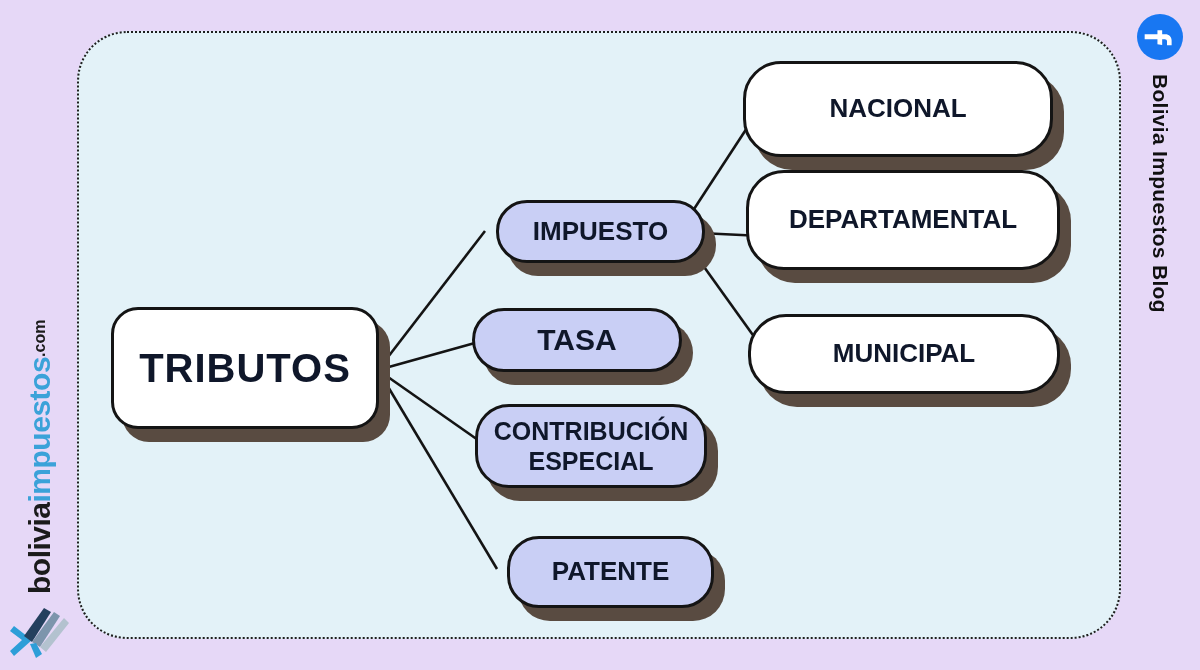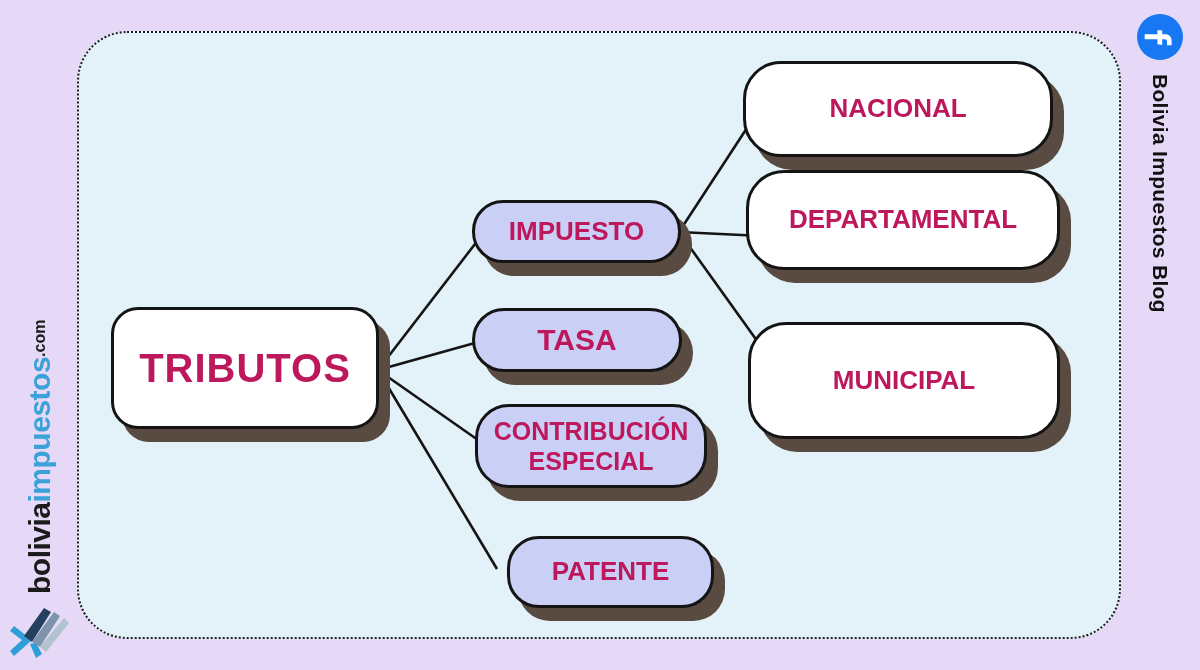--- a/index.html
+++ b/index.html
@@ -15,34 +15,34 @@
     background:#e3f2f8;border:2.5px dotted #1f1f1f;border-radius:50px;
     box-sizing:border-box;
   }
   
   svg.connectors{position:absolute;left:0;top:0;width:1200px;height:670px;}
   svg.connectors line{stroke:#141414;stroke-width:2.6;}
   
   .node{
     position:absolute;display:flex;align-items:center;justify-content:center;
     border:3px solid #141414;box-sizing:border-box;
-    font-weight:700;color:#be185d;text-align:center;
+    font-weight:700;color:#0f172a;text-align:center;
     box-shadow:11px 13px 0 #594b41;
     line-height:1.22;
   }
   .node.white{background:#ffffff;}
   .node.purple{background:#c9cff5;}
   .n-root{left:111px;top:307px;width:268px;height:122px;border-radius:27px;font-size:40px;letter-spacing:1px;}
-  .n-impuesto{left:472px;top:200px;width:209px;height:63px;border-radius:31px;font-size:26px;}
+  .n-impuesto{left:496px;top:200px;width:209px;height:63px;border-radius:31px;font-size:26px;}
   .n-tasa{left:472px;top:308px;width:210px;height:64px;border-radius:32px;font-size:30px;}
   .n-contribucion{left:475px;top:404px;width:232px;height:84px;border-radius:34px;font-size:25px;padding:12px 4px;}
   .n-patente{left:507px;top:536px;width:207px;height:72px;border-radius:32px;font-size:26px;}
   .n-nacional{left:743px;top:61px;width:310px;height:96px;border-radius:38px;font-size:26px;}
   .n-departamental{left:746px;top:170px;width:314px;height:100px;border-radius:38px;font-size:26px;}
-  .n-municipal{left:748px;top:322px;width:312px;height:117px;border-radius:38px;font-size:26px;}
+  .n-municipal{left:748px;top:314px;width:312px;height:80px;border-radius:38px;font-size:26px;}
   
   .brand-left{
     position:absolute;left:16px;top:594px;width:300px;height:48px;
     transform:rotate(-90deg);transform-origin:0 0;
     display:flex;align-items:center;white-space:nowrap;
     font-weight:700;font-size:30px;letter-spacing:-0.5px;
   }
   .brand-left .part-black{color:#1b1b1b;}
   .brand-left .part-blue{color:#3ba2d9;}
   .brand-left .tld{color:#1b1b1b;font-size:16px;vertical-align:11px;letter-spacing:0;}

